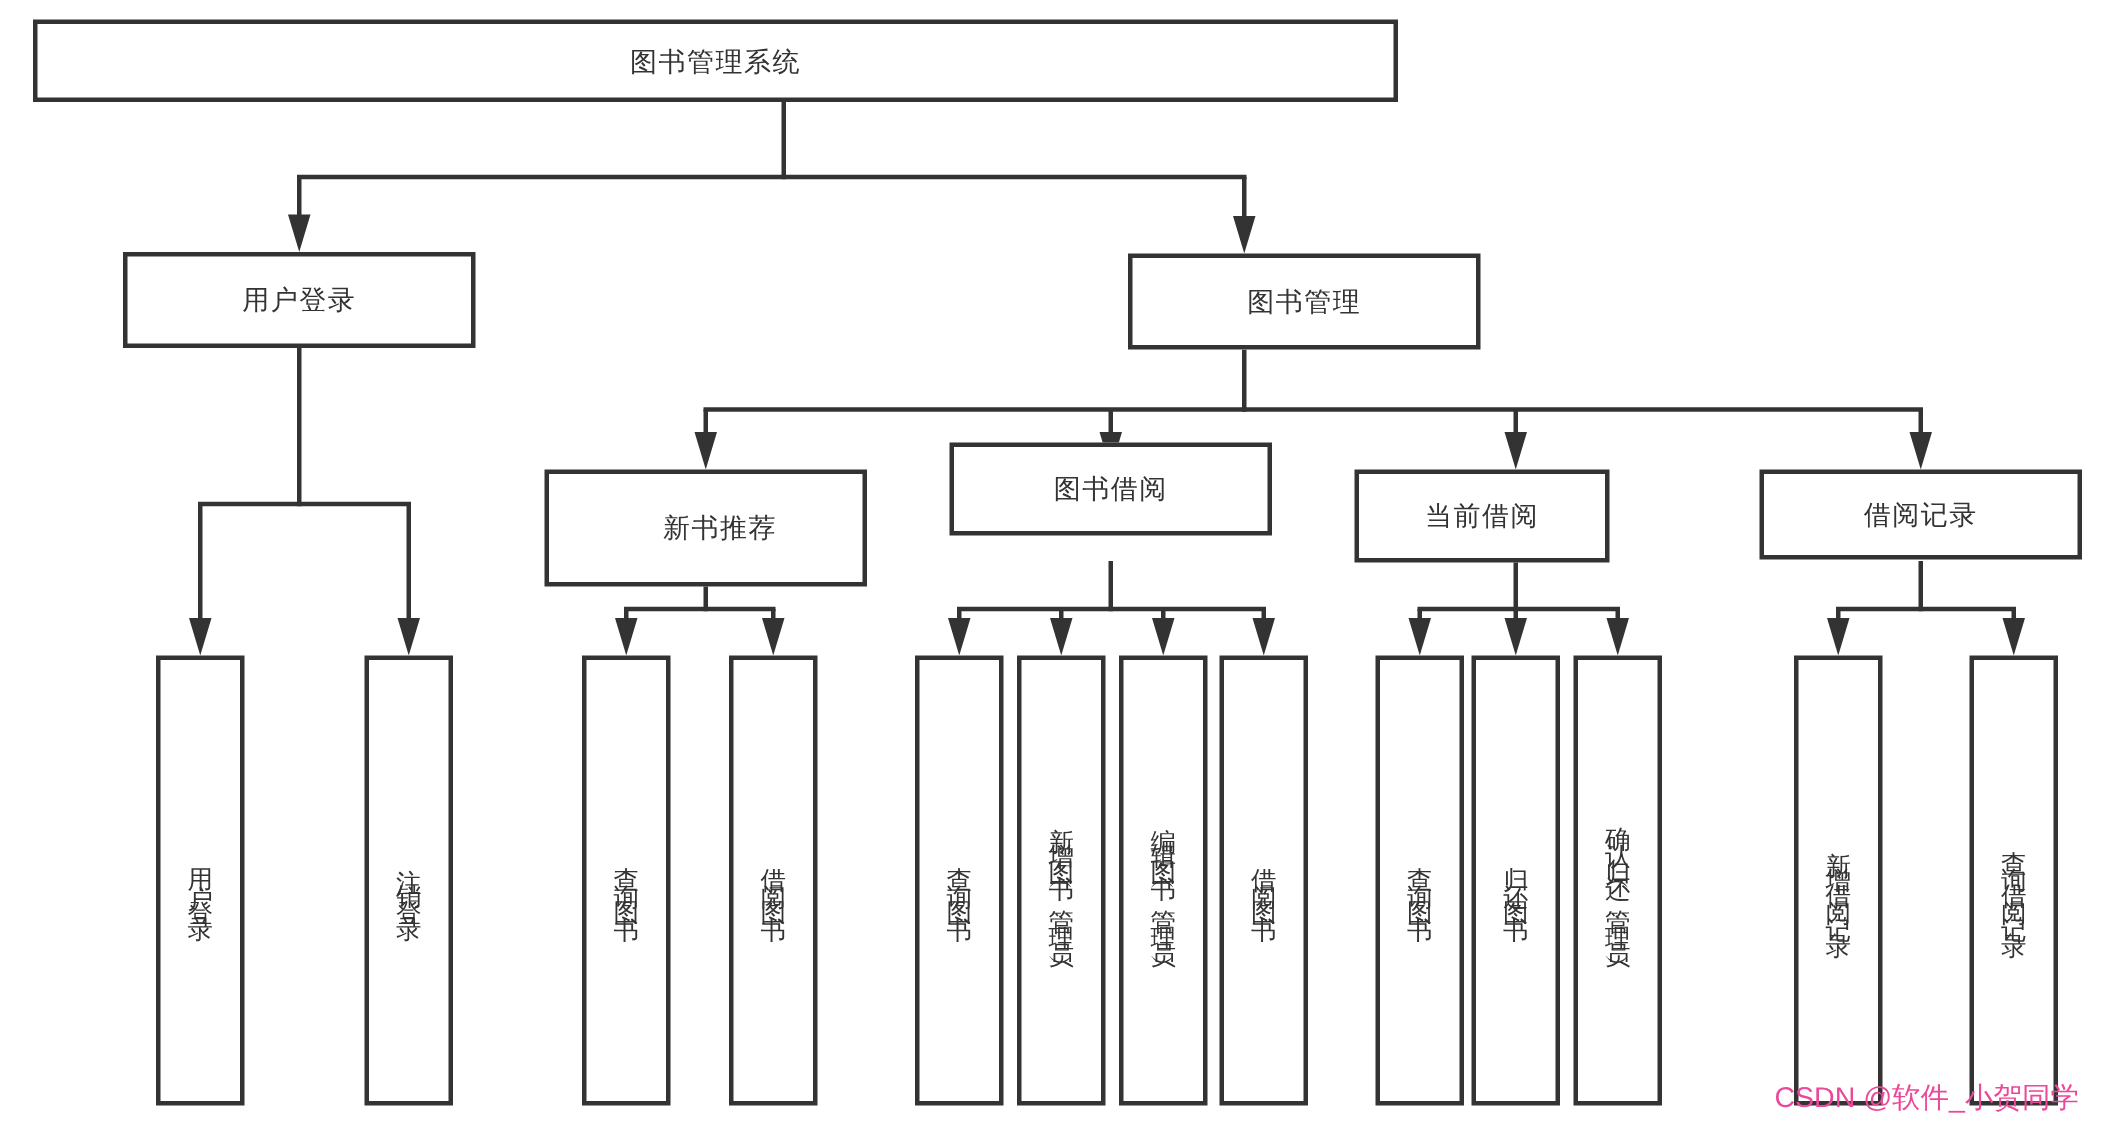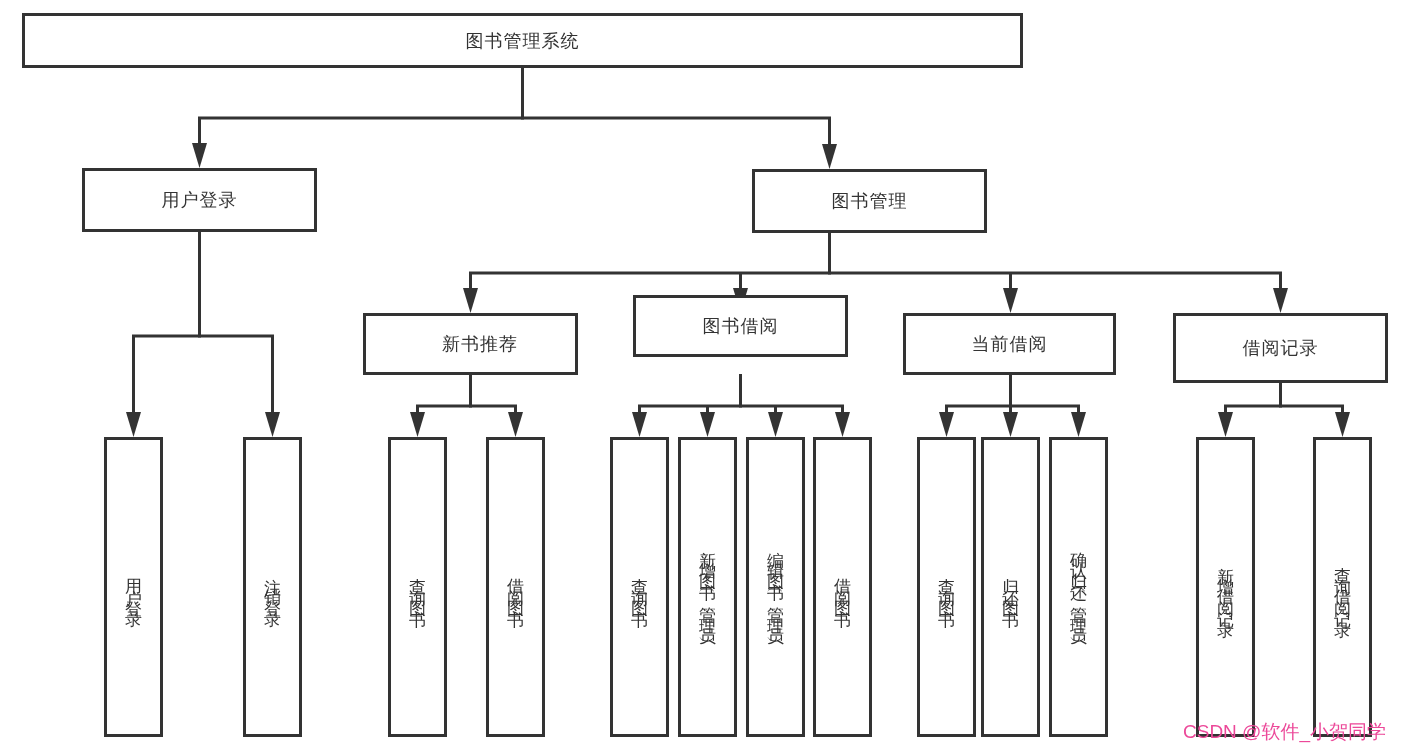--- a/index.html
+++ b/index.html
@@ -114,41 +114,41 @@
       <polygon class="arrow" points="768,412 783,412 775.5,437"></polygon>
       <polygon class="arrow" points="835,412 850,412 842.5,437"></polygon>
       <polygon class="arrow" points="939,412 954,412 946.5,437"></polygon>
       <polygon class="arrow" points="1003,412 1018,412 1010.5,437"></polygon>
       <polygon class="arrow" points="1071,412 1086,412 1078.5,437"></polygon>
       <polygon class="arrow" points="1218,412 1233,412 1225.5,437"></polygon>
       <polygon class="arrow" points="1335,412 1350,412 1342.5,437"></polygon>
     </g>
   </svg>
 
-  <div class="box hbox" style="left:22px; top:13px; width:1001px; height:55px;">
+  <div class="box hbox" style="left:22px; top:13px; width:910px; height:55px;">
     <span class="lbl">图书管理系统</span>
   </div>
 
   <div class="box hbox" style="left:82px; top:168px; width:235px; height:64px;">
     <span class="lbl">用户登录</span>
   </div>
   <div class="box hbox" style="left:712px; top:169px; width:235px; height:64px;margin-left:40px;">
     <span class="lbl">图书管理</span>
   </div>
 
-  <div class="box hbox" style="left:363px; top:313px; width:215px; height:62px;padding-left:19px;">
+  <div class="box hbox" style="left:363px; top:313px; width:215px; height:78px;padding-left:19px;">
     <span class="lbl">新书推荐</span>
   </div>
   <div class="box hbox" style="left:633px; top:295px; width:215px; height:62px;">
     <span class="lbl">图书借阅</span>
   </div>
-  <div class="box hbox" style="left:903px; top:313px; width:213px; height:62px;">
+  <div class="box hbox" style="left:903px; top:313px; width:170px; height:62px;">
     <span class="lbl">当前借阅</span>
   </div>
-  <div class="box hbox" style="left:1173px; top:313px; width:215px; height:70px;">
+  <div class="box hbox" style="left:1173px; top:313px; width:215px; height:60px;">
     <span class="lbl">借阅记录</span>
   </div>
 
   <div class="box vbox" style="left:104px; top:437px; width:59px; height:300px;">
     <span class="lbl">用户登录</span>
   </div>
   <div class="box vbox" style="left:243px; top:437px; width:59px; height:300px;">
     <span class="lbl">注销登录</span>
   </div>
 

